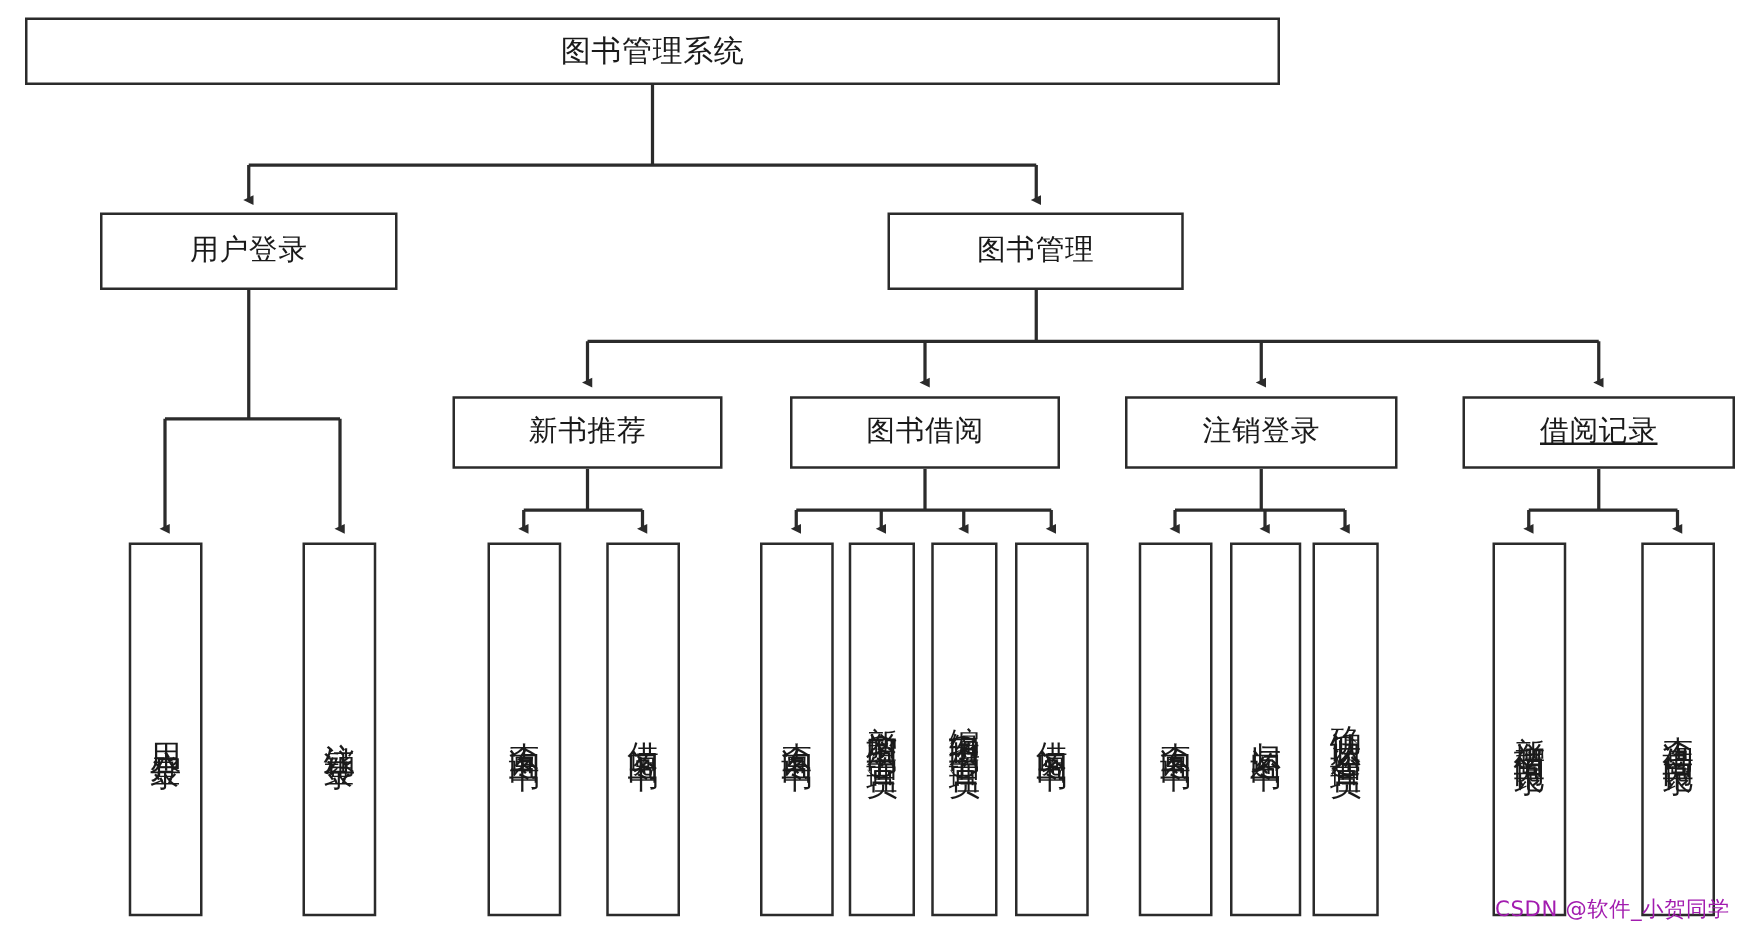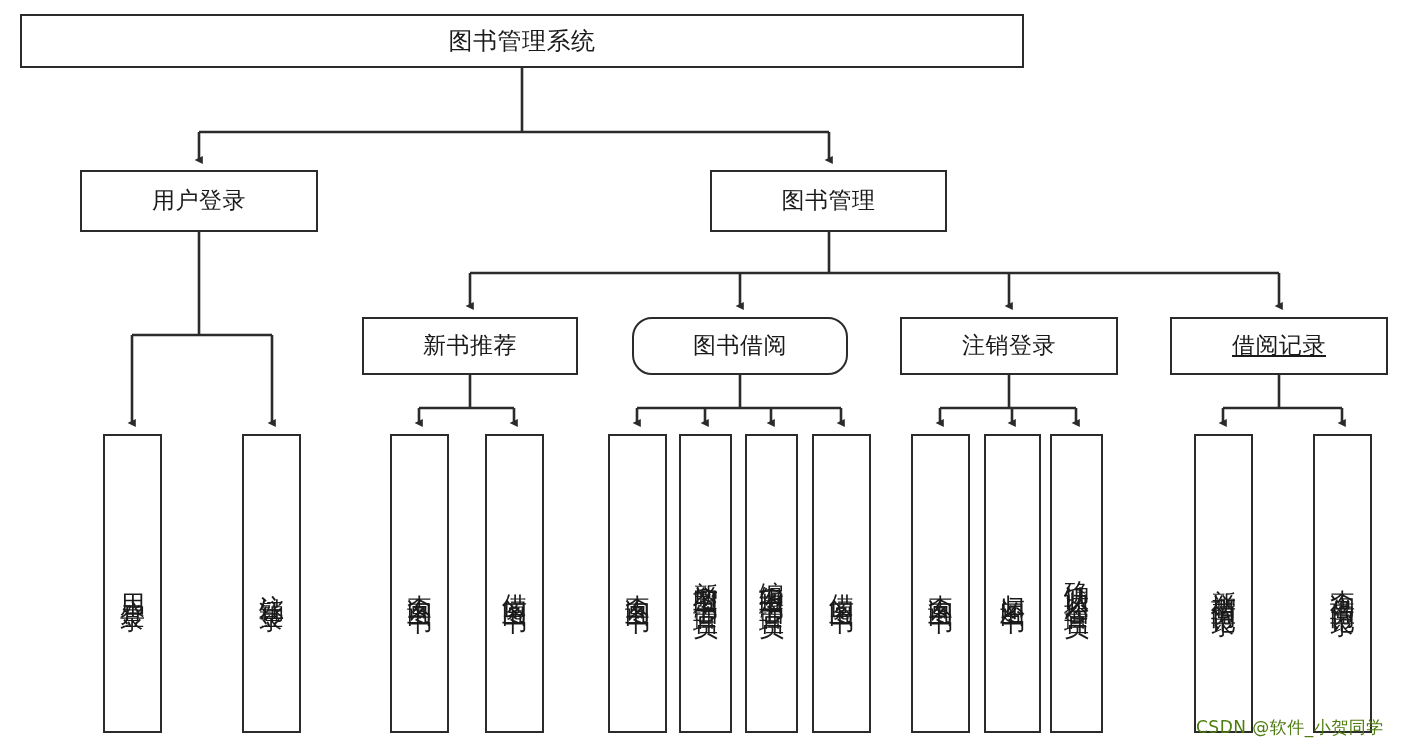--- a/index.html
+++ b/index.html
@@ -52,21 +52,21 @@
     text-orientation: upright;
     font-size: 25px;
     letter-spacing: 5px;
     line-height: 1;
     white-space: nowrap;
   }
   #root-node .label { font-size: 24px; }
   .watermark {
     position: absolute;
     font-size: 17px;
-    color: #4d7c0f;
+    color: #a21caf;
     white-space: nowrap;
     letter-spacing: 0.5px;
     text-align: right;
   }
 </style>
 </head>
 <body>
 
 <div id="canvas">
 
@@ -127,21 +127,21 @@
   <div class="node h" style="left: 80px; top: 170px; width: 238px; height: 62px;">
     <span class="label">用户登录</span>
   </div>
   <div class="node h" style="left: 710px; top: 170px; width: 237px; height: 62px;">
     <span class="label">图书管理</span>
   </div>
 
   <div class="node h" style="left: 362px; top: 317px; width: 216px; height: 58px;">
     <span class="label">新书推荐</span>
   </div>
-  <div class="node h" style="left: 632px; top: 317px; width: 216px; height: 58px; border-radius: 20px;">
+  <div class="node h" style="left: 632px; top: 317px; width: 216px; height: 58px;">
     <span class="label">图书借阅</span>
   </div>
   <div class="node h" style="left: 900px; top: 317px; width: 218px; height: 58px;">
     <span class="label">注销登录</span>
   </div>
   <div class="node h" style="left: 1170px; top: 317px; width: 218px; height: 58px; text-decoration: underline;">
     <span class="label">借阅记录</span>
   </div>
 
   <div class="node v" style="left: 103px; top: 434px; width: 59px; height: 299px;">

